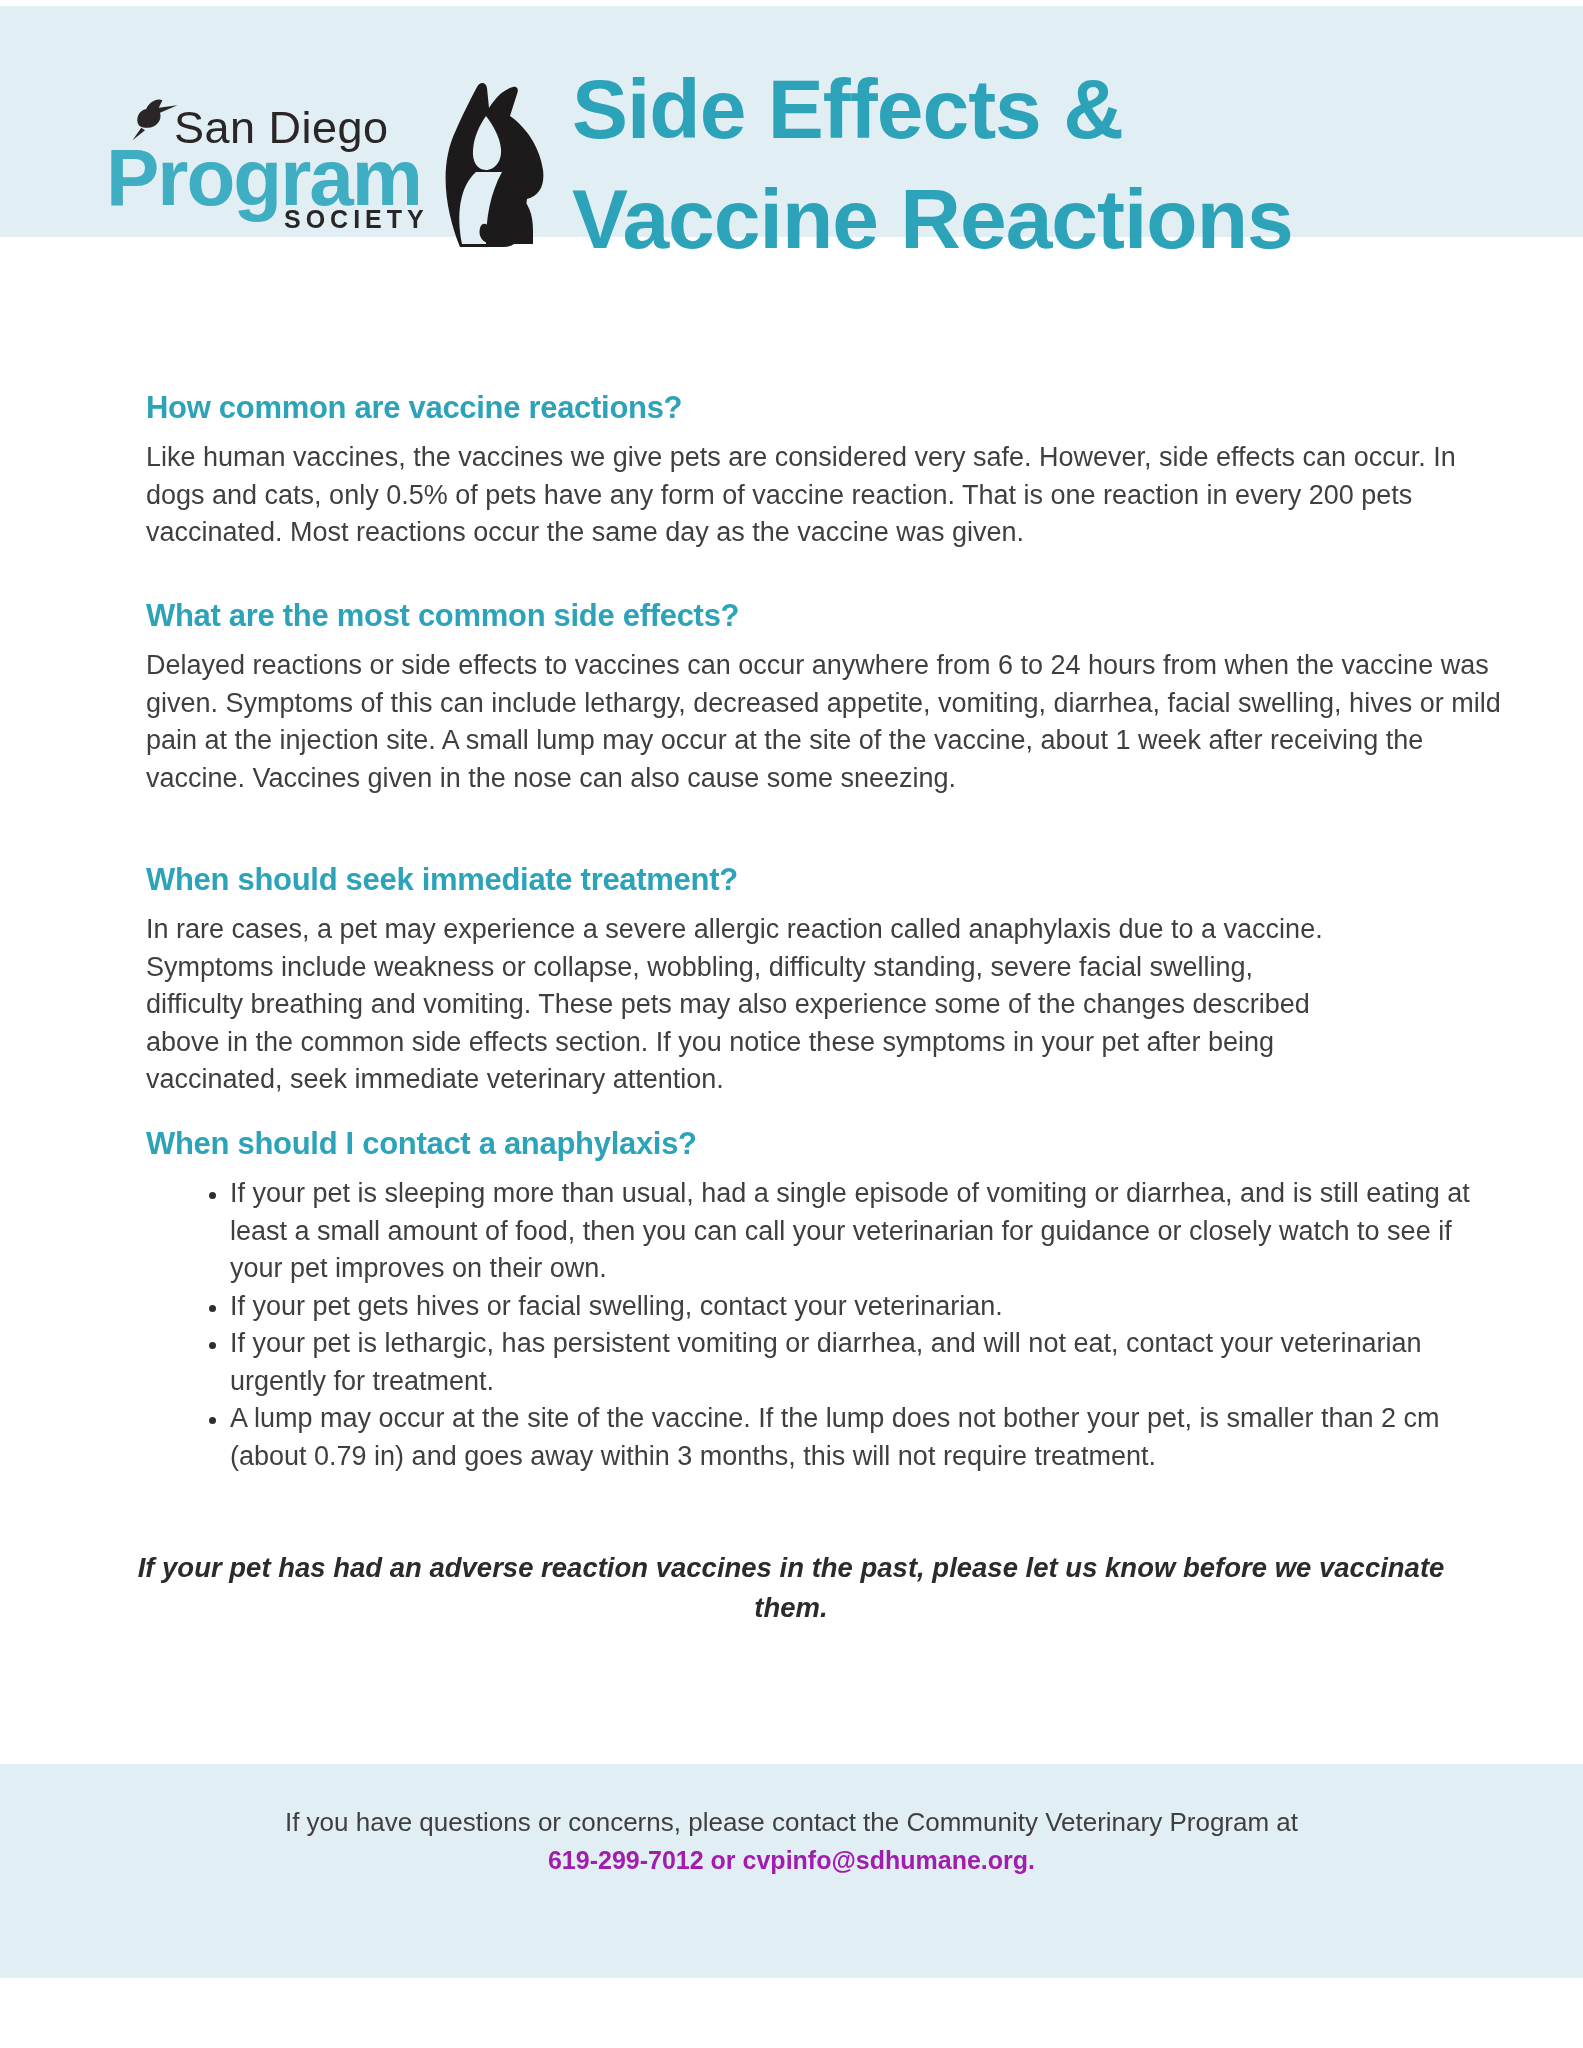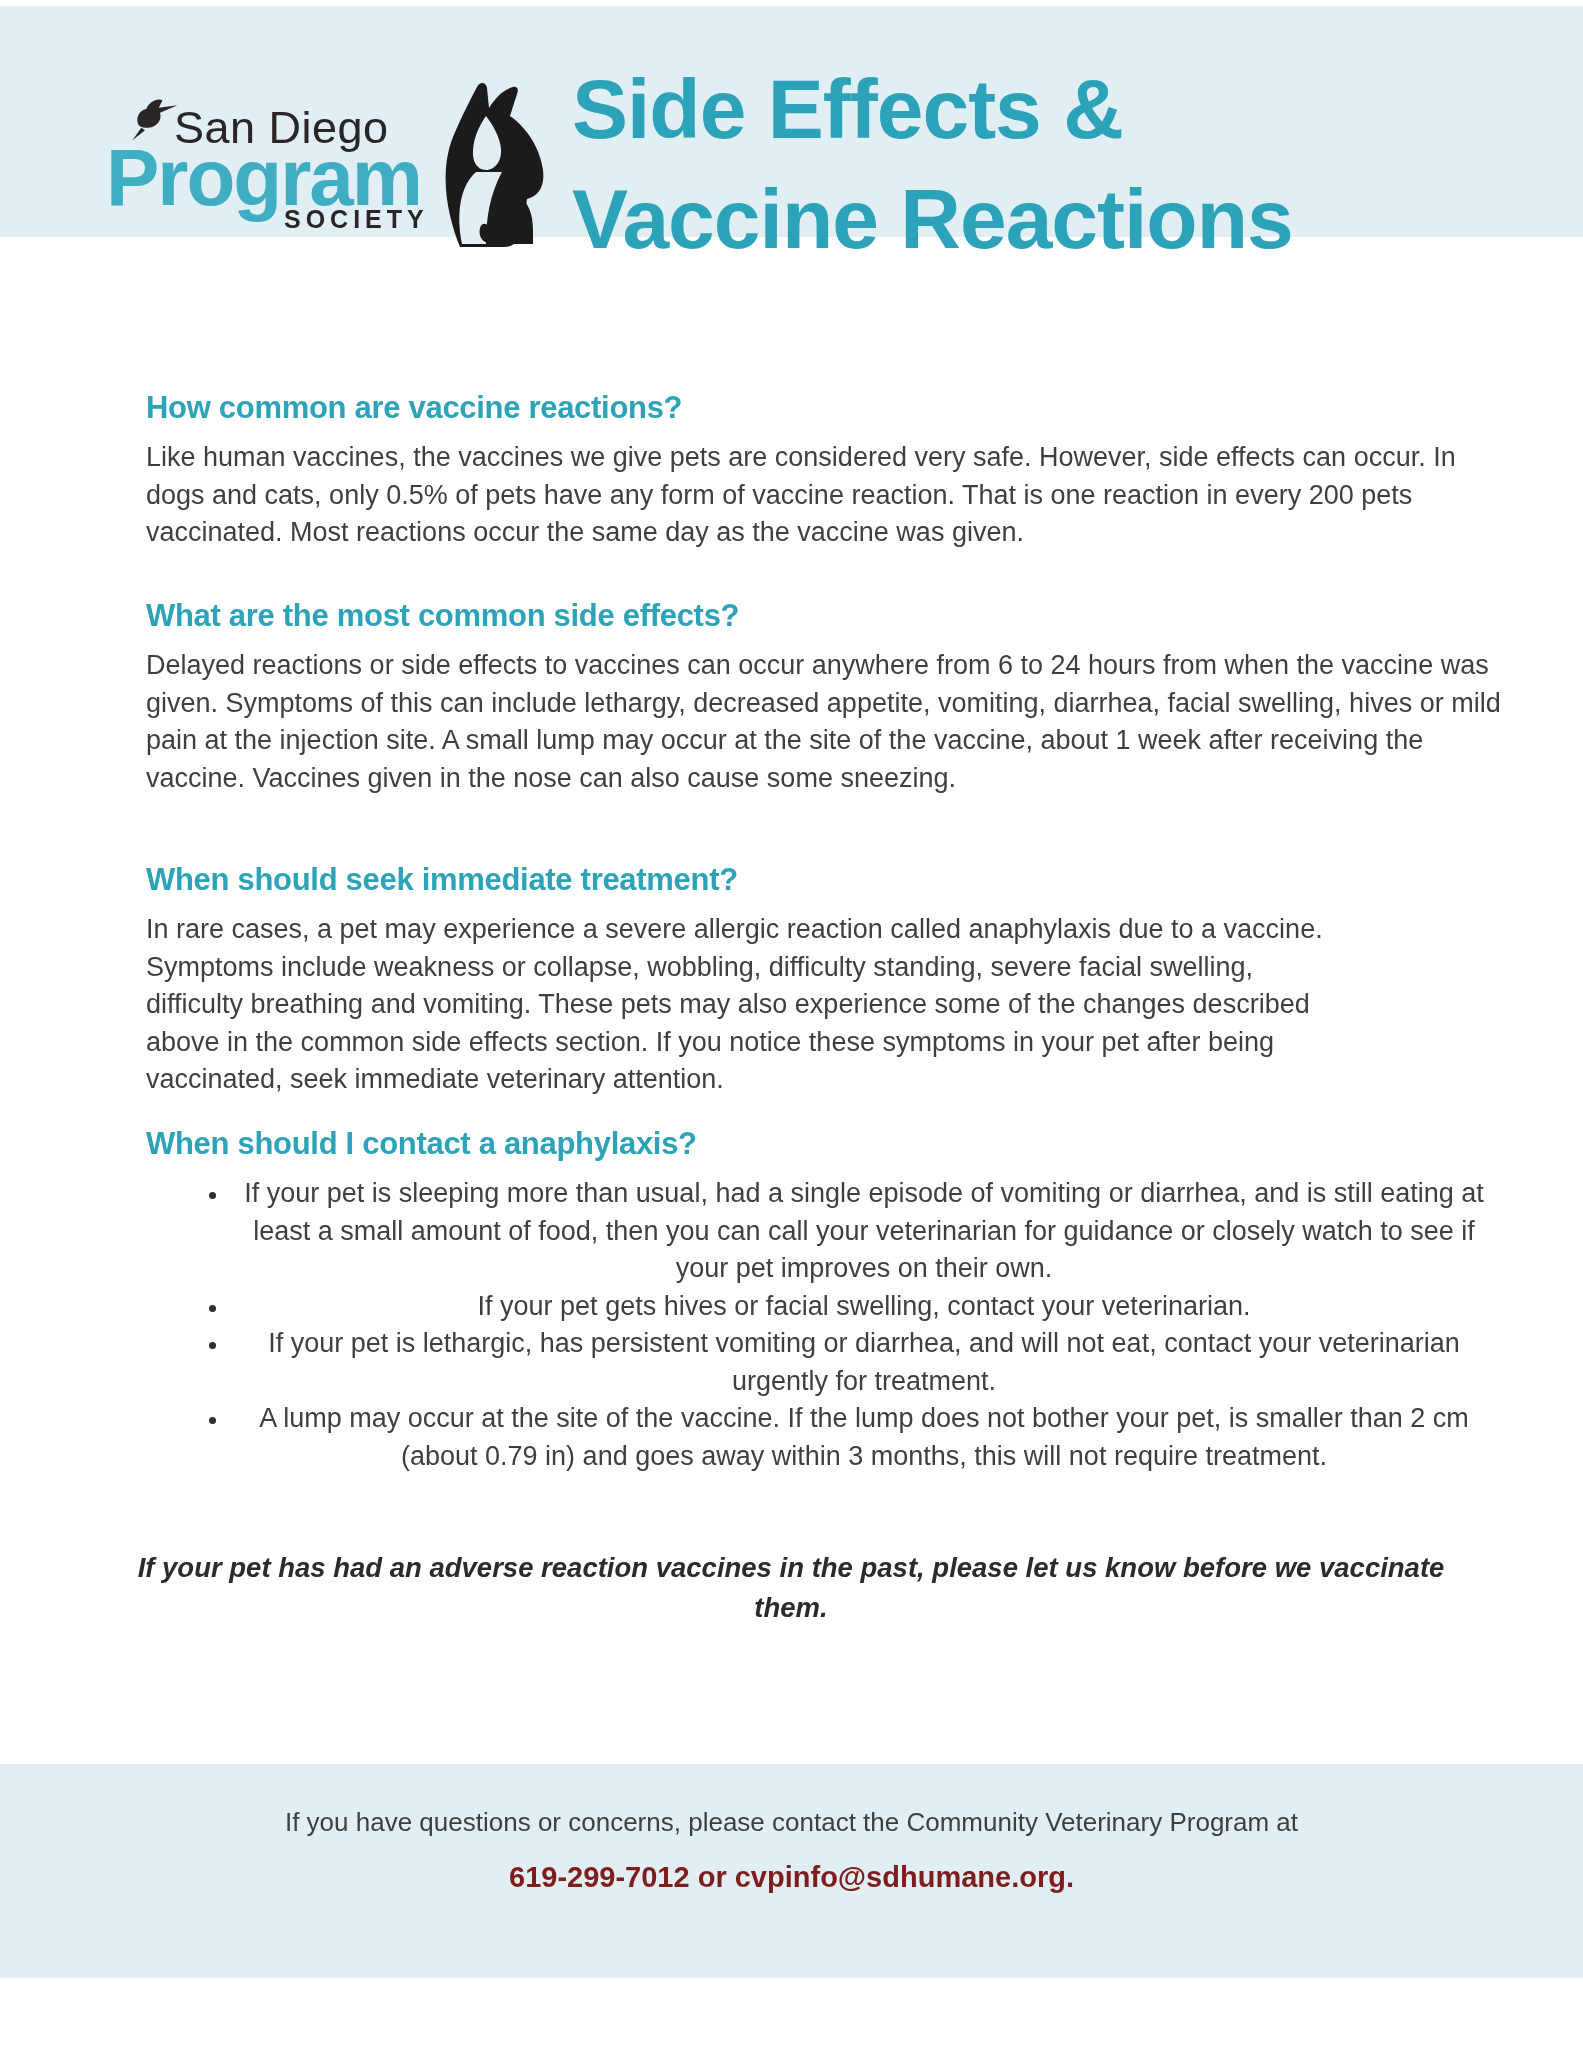--- a/index.html
+++ b/index.html
@@ -87,21 +87,20 @@
   .section-body {
     font-size: 27px;
     line-height: 37.5px;
     color: #3f3f3f;
   }
 
   .bullet-list {
     list-style: disc outside;
     margin-top: 12px;
     padding-left: 84px;
-    text-align: center;
   }
   .bullet-list li {
     font-size: 27px;
     line-height: 37.5px;
     color: #3f3f3f;
   }
   .bullet-list li::marker { color: #2e2e2e; font-size: 24px; }
 
   .closing-note {
     position: absolute;
@@ -124,25 +123,24 @@
     background: #e1eef4;
     text-align: center;
   }
   .footer-line1 {
     margin-top: 39px;
     font-size: 26px;
     line-height: 38px;
     color: #3f3f3f;
   }
   .footer-line2 {
-    font-size: 29px;
+    font-size: 25px;
     line-height: 38px;
     font-weight: bold;
-    color: #7f1d1d;
-    margin-top: 17px;
+    color: #a21caf;
   }
   .footer-site {
     margin-top: 30px;
     font-size: 29px;
     letter-spacing: 1.5px;
     color: #474747;
   }
 </style>
 </head>
 <body>

